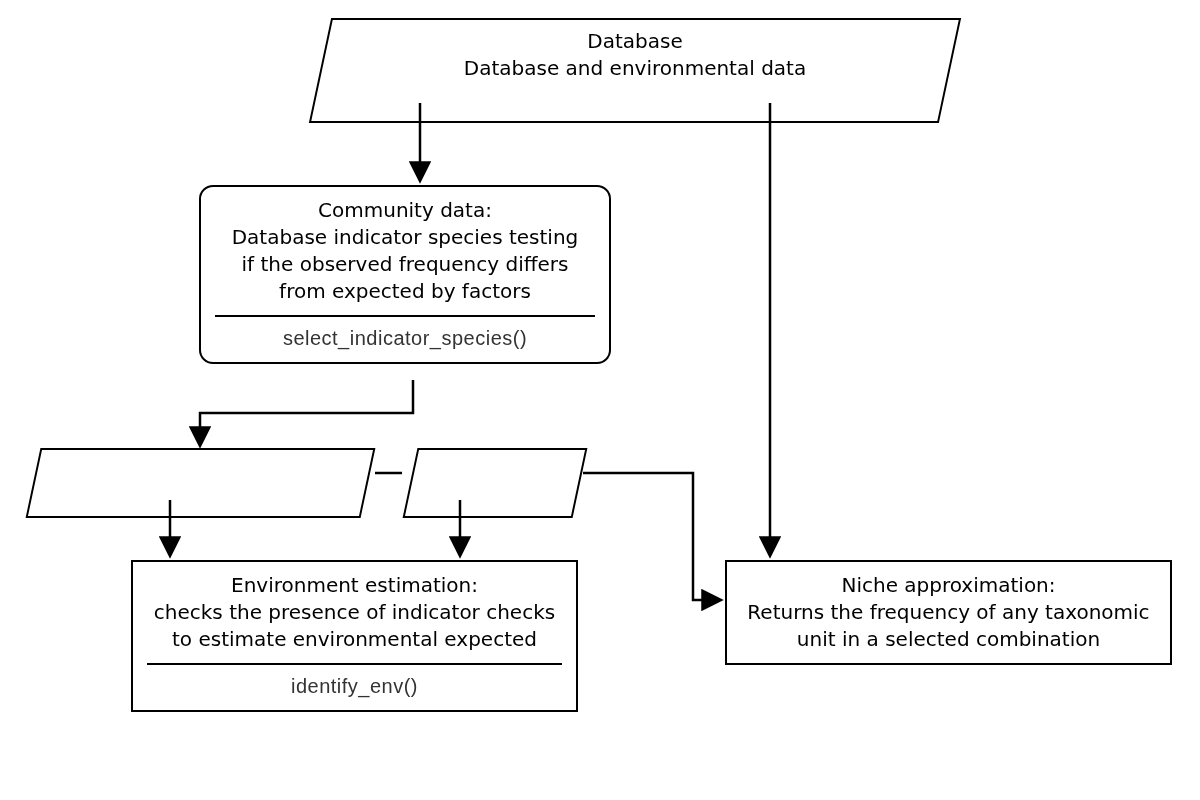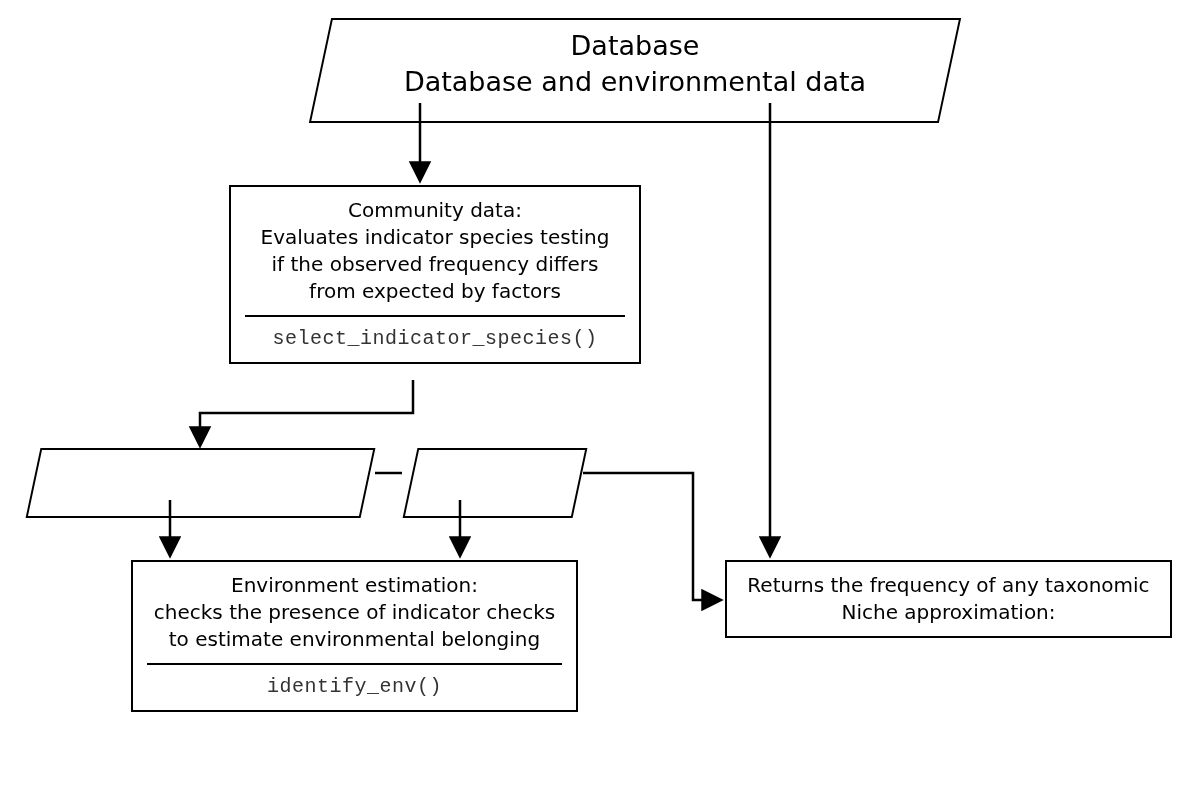--- a/index.html
+++ b/index.html
@@ -13,22 +13,22 @@
   }
   .para-inner {
     transform: skewX(-12deg);
     border: 2px solid #000;
     background: #fff;
     position: absolute;
     top: 0; left: 0; right: 0; bottom: 0;
     z-index: -1;
   }
   .rect { border: 2px solid #000; background: #fff; padding: 10px 14px; }
-  .func { border-top: 2px solid #000; font-family: Liberation Mono, monospace; color: #333; padding: 8px 0 0; margin-top: 10px; letter-spacing: 0.5px; }
-  .title1 { font-size: 27px; }
+  .func { border-top: 2px solid #000; font-family: Liberation Sans, sans-serif; color: #333; padding: 8px 0 0; margin-top: 10px; letter-spacing: 0.5px; }
+  .title1 { font-size: 20px; }
 </style>
 </head>
 <body>
 
 <svg width="1200" height="800">
   <defs>
     <marker id="arrow" viewBox="0 0 12 12" refX="10" refY="6" markerWidth="9" markerHeight="9" orient="auto-start-reverse">
       <path d="M 0 0 L 12 6 L 0 12 z" fill="#000"></path>
     </marker>
   </defs>
@@ -47,39 +47,40 @@
 
   <path d="M 583 473 H 693 V 600 H 720" stroke="#000" stroke-width="2.5" fill="none" marker-end="url(#arrow)"></path>
 </svg>
 
 <div class="node para title1" style="left:320px; top:18px; width:630px; height:85px;">
   <div class="para-inner"></div>
   <div>Database</div>
   <div>Database and environmental data</div>
 </div>
 
-<div class="node rect" style="left:229px; top:185px; width:380px;">
+<div class="node rect" style="left:199px; top:185px; width:380px;border-radius:14px;">
   <div>Community data:</div>
-  <div>Evaluates indicator species testing</div>
+  <div>Database indicator species testing</div>
   <div>if the observed frequency differs</div>
   <div>from expected by factors</div>
   <div class="func">select_indicator_species()</div>
 </div>
 
 <div class="node para" style="left:33px; top:448px; width:335px; height:50px;">
   <div class="para-inner"></div>
 </div>
 
 <div class="node para" style="left:410px; top:448px; width:170px; height:50px;">
   <div class="para-inner"></div>
 </div>
 
 <div class="node rect" style="left:95px; top:560px; width:415px;margin-left:36px;">
   <div>Environment estimation:</div>
   <div>checks the presence of indicator checks</div>
-  <div>to estimate environmental belonging</div>
+  <div>to estimate environmental expected</div>
   <div class="func">identify_env()</div>
 </div>
 
 <div class="node rect" style="left:725px; top:560px; width:415px;">
+  <div>Niche approximation:</div>
   <div>Returns the frequency of any taxonomic</div>
-  <div>Niche approximation:</div>
+  <div>unit in a selected combination</div>
 </div>
 
 </body></html>

